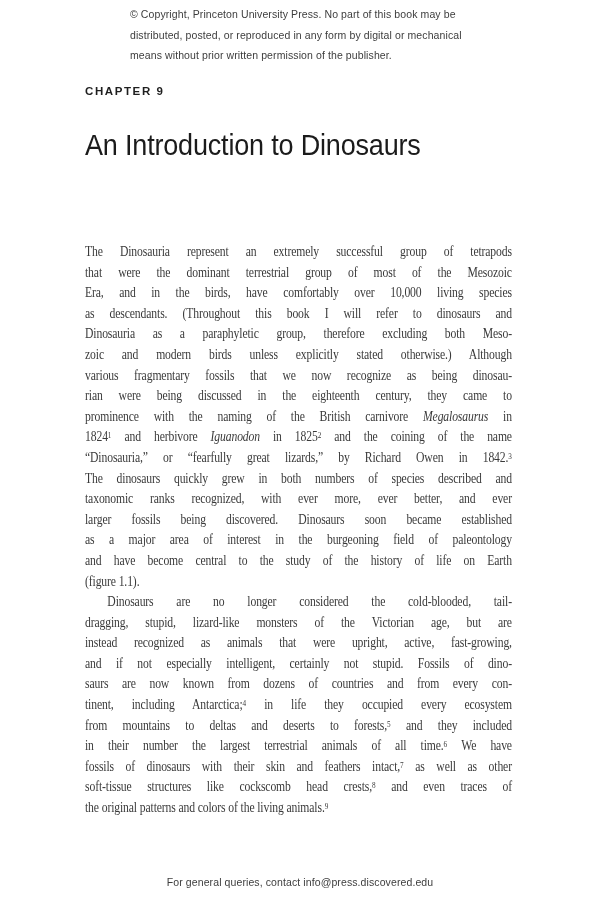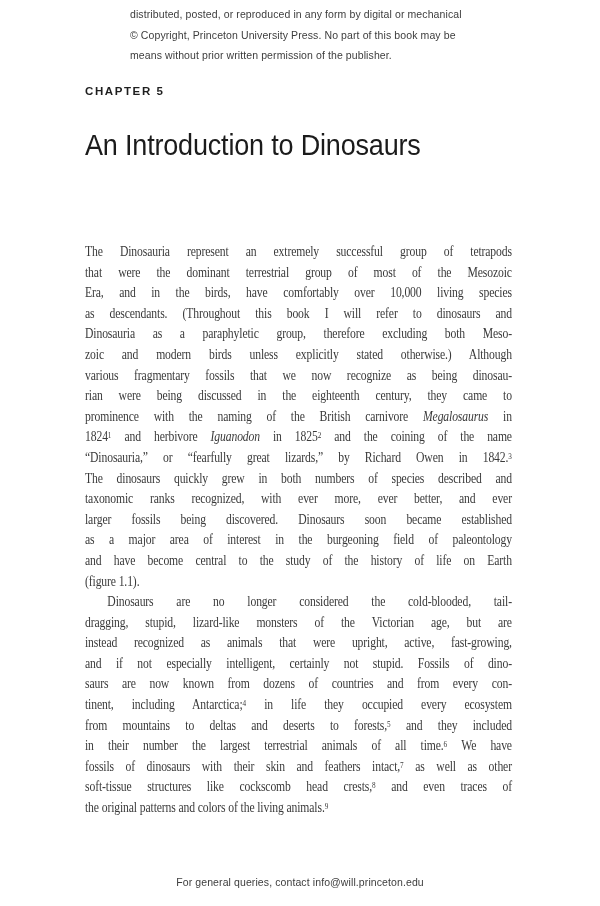--- a/index.html
+++ b/index.html
@@ -84,26 +84,26 @@
     color: #3d3d3d;
     letter-spacing: 0.1px;
   }
 </style>
 </head>
 <body>
 
 <div class="page">
 
   <div class="copyright">
+      <div class="t-line">© Copyright, Princeton University Press. No part of this book may be</div>
       <div class="t-line">distributed, posted, or reproduced in any form by digital or mechanical</div>
-      <div class="t-line">© Copyright, Princeton University Press. No part of this book may be</div>
       <div class="t-line t-last">means without prior written permission of the publisher.</div>
     </div>
 
-  <div class="chapter">CHAPTER 5</div>
+  <div class="chapter">CHAPTER 9</div>
 
   <h1 class="title">An Introduction to Dinosaurs</h1>
 
   <div class="bodytext">
     <div class="para">
         <div class="t-line">The Dinosauria represent an extremely successful group of tetrapods</div>
         <div class="t-line">that were the dominant terrestrial group of most of the Mesozoic</div>
         <div class="t-line">Era, and in the birds, have comfortably over 10,000 living species</div>
         <div class="t-line">as descendants. (Throughout this book I will refer to dinosaurs and</div>
         <div class="t-line">Dinosauria as a paraphyletic group, therefore excluding both Meso-</div>
@@ -128,15 +128,15 @@
         <div class="t-line">saurs are now known from dozens of countries and from every con-</div>
         <div class="t-line">tinent, including Antarctica;<sup>4</sup> in life they occupied every ecosystem</div>
         <div class="t-line">from mountains to deltas and deserts to forests,<sup>5</sup> and they included</div>
         <div class="t-line">in their number the largest terrestrial animals of all time.<sup>6</sup> We have</div>
         <div class="t-line">fossils of dinosaurs with their skin and feathers intact,<sup>7</sup> as well as other</div>
         <div class="t-line">soft-tissue structures like cockscomb head crests,<sup>8</sup> and even traces of</div>
         <div class="t-line t-last">the original patterns and colors of the living animals.<sup>9</sup></div>
       </div>
   </div>
 
-  <div class="footer">For general queries, contact info@will.princeton.edu</div>
+  <div class="footer">For general queries, contact info@press.discovered.edu</div>
 
 </div>
 
 </body></html>

